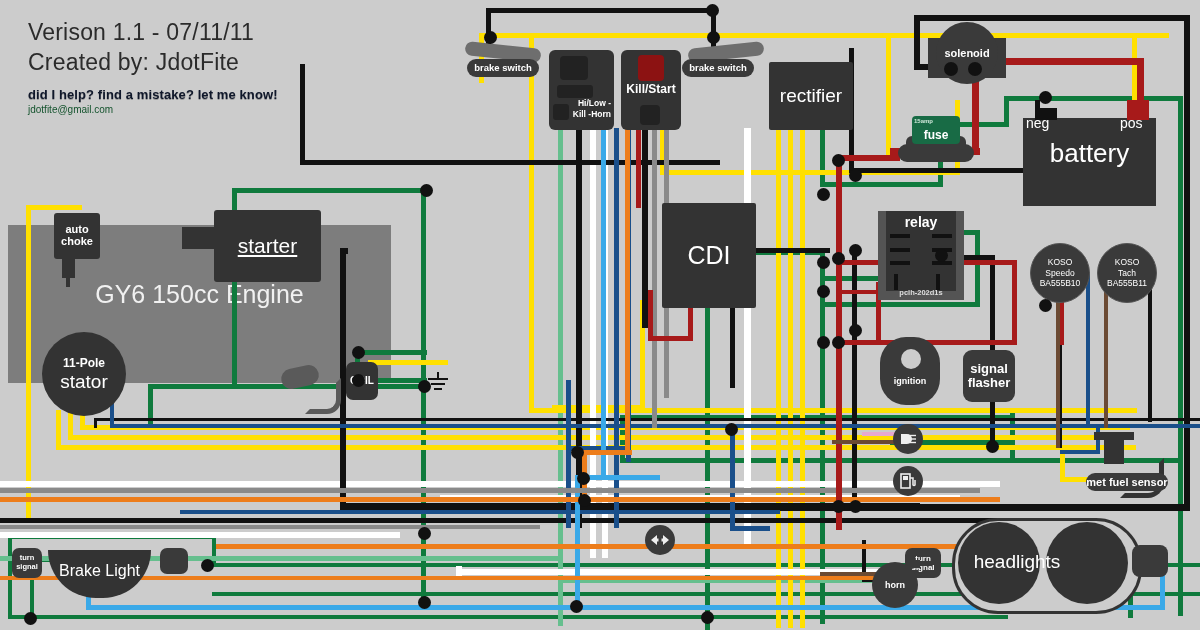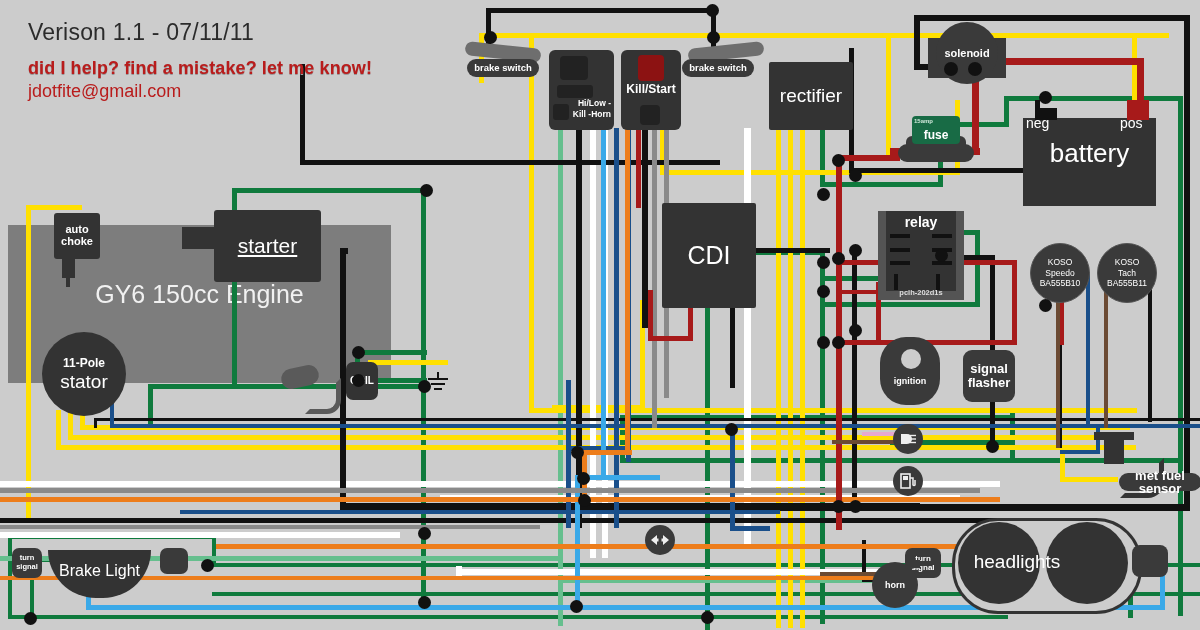--- a/index.html
+++ b/index.html
@@ -15,23 +15,23 @@
        display:flex;align-items:center;justify-content:center;
        text-align:center;line-height:1.05;}
   .wire{position:absolute;}
   .node{position:absolute;background:#111;border-radius:50%;width:13px;height:13px;margin-left:-6px;margin-top:-6px;}
   .lbl{position:absolute;background:#3a3a3a;color:#fff;border-radius:9px;
        display:flex;align-items:center;justify-content:center;text-align:center;
        font-weight:bold;line-height:1.0;}
   
   #title{position:absolute;left:28px;top:18px;color:#2b2b2b;}
   #title .t{font-size:23px;line-height:1.29;font-weight:400;letter-spacing:.2px;}
-  #title .sub1{margin-top:10px;font-size:18px;font-weight:bold;color:#b91c1c;
+  #title .sub1{margin-top:10px;font-size:13px;font-weight:bold;color:#0f172a;
                text-shadow:0 1px 0 #999;letter-spacing:.1px;}
-  #title .sub2{font-size:18px;color:#b91c1c;margin-top:2px;}
+  #title .sub2{font-size:10px;color:#14532d;margin-top:2px;}
   
   #engine{position:absolute;left:8px;top:225px;width:383px;height:158px;background:#7d7d7d;}
   #engineLabel{position:absolute;left:8px;top:280px;width:383px;
      text-align:center;color:#f1f1f1;font-size:25px;}
   
   #stator{position:absolute;left:42px;top:332px;width:84px;height:84px;border-radius:50%;
     background:#333;color:#fff;display:flex;flex-direction:column;
     align-items:center;justify-content:center;}
   #stator .p1{font-size:12px;font-weight:bold;}
   #stator .p2{font-size:19px;margin-top:1px;}
@@ -373,21 +373,21 @@
   <div class="ind" style="left:645px;top:525px;">
     <svg width="22" height="12" viewBox="0 0 22 12">
       <path d="M8 1 L2 6 L8 11 L8 7.5 L9.5 7.5 L9.5 4.5 L8 4.5 Z" fill="#eee"></path>
       <path d="M14 1 L20 6 L14 11 L14 7.5 L12.5 7.5 L12.5 4.5 L14 4.5 Z" fill="#eee"></path>
     </svg>
   </div>
 
   <div class="abs" style="left:1094px;top:432px;width:40px;height:8px;background:#333;"></div>
   <div class="abs" style="left:1104px;top:438px;width:20px;height:26px;background:#333;"></div>
   <div class="abs" style="left:1120px;top:458px;width:34px;height:30px;border:5px solid #333;border-left-color:transparent;border-top-color:transparent;border-radius:0 0 16px 0;"></div>
-  <div class="lbl" style="left:1086px;top:473px;width:82px;height:18px;font-size:13px;margin-left:33px;">
+  <div class="lbl" style="left:1086px;top:473px;width:82px;height:18px;font-size:11px;">
       <span>met fuel sensor</span>
     </div>
 
   <div class="abs" style="left:952px;top:518px;width:184px;height:90px;border:3px solid #333;border-radius:46px;background:#cccccc;"></div>
   <div class="abs" style="left:958px;top:522px;width:82px;height:82px;border-radius:50%;background:#333;"></div>
   <div class="abs" style="left:1046px;top:522px;width:82px;height:82px;border-radius:50%;background:#333;"></div>
   <div class="abs" style="left:952px;top:551px;width:130px;text-align:center;color:#fff;font-size:19px;">headlights</div>
   <div class="abs" style="left:1132px;top:545px;width:36px;height:32px;background:#3a3a3a;border-radius:8px;"></div>
 
   <div class="abs" style="left:905px;top:548px;width:36px;height:30px;background:#3a3a3a;border-radius:7px;
@@ -444,17 +444,18 @@
   <div class="node" style="left:855px;top:330px;"></div>
   <div class="node" style="left:855px;top:506px;"></div>
   <div class="node" style="left:941px;top:255px;"></div>
   <div class="node" style="left:1045px;top:97px;"></div>
   <div class="node" style="left:1045px;top:305px;"></div>
   <div class="node" style="left:992px;top:446px;"></div>
   <div class="node" style="left:707px;top:617px;"></div>
 
   <div id="title">
     <div class="t">Verison 1.1 - 07/11/11</div>
+    <div class="t">Created by: JdotFite</div>
     <div class="sub1">did I help? find a mistake? let me know!</div>
     <div class="sub2">jdotfite@gmail.com</div>
   </div>
 
 </div>
 
 </body></html>

